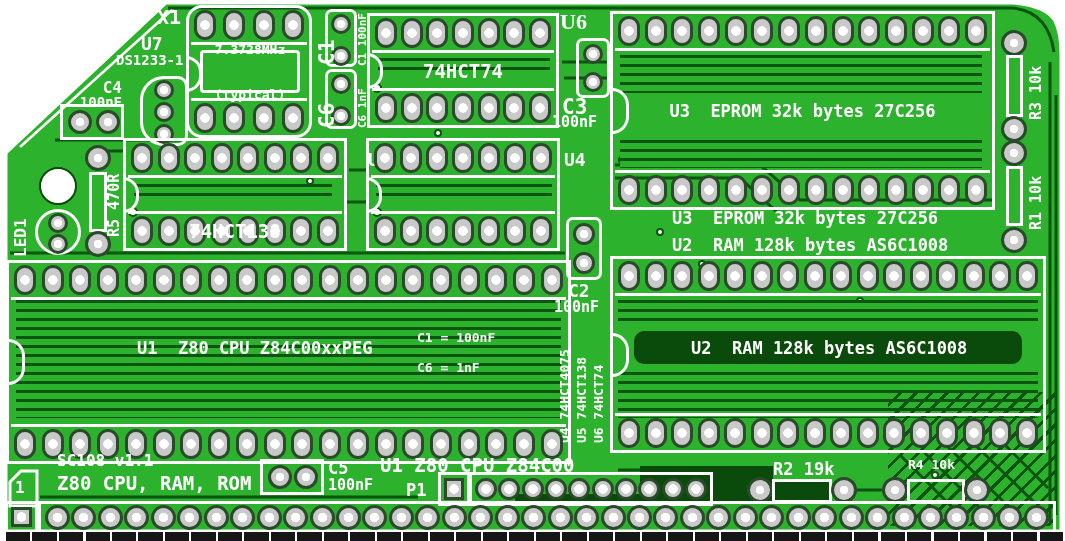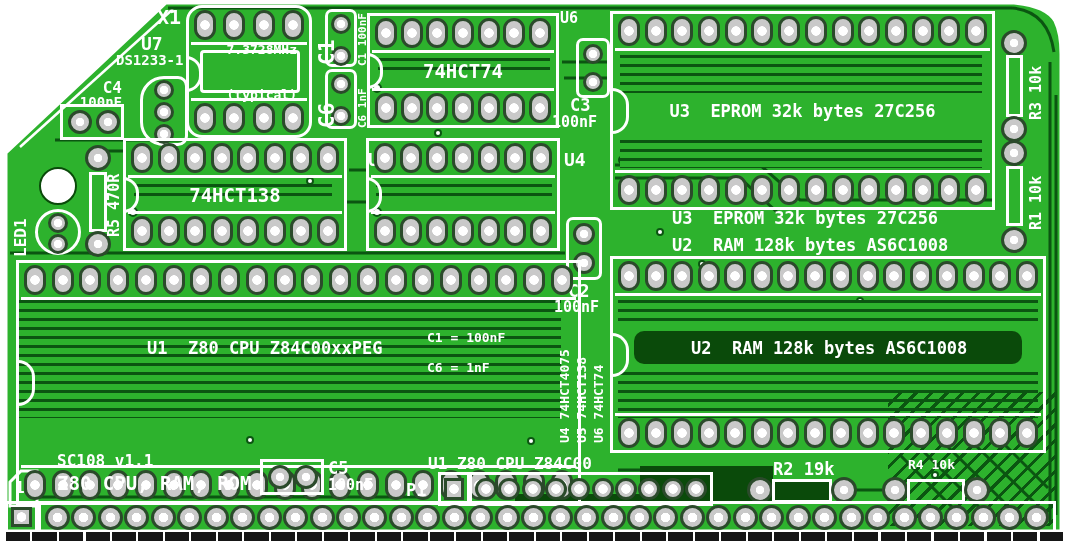--- a/index.html
+++ b/index.html
@@ -118,21 +118,21 @@
           <span class="pad"></span>
         </div>
       <div class="prow bot">
           <span class="pad"></span>
           <span class="pad"></span>
           <span class="pad"></span>
           <span class="pad"></span>
         </div>
       <div class="notch" style="top:66px;"></div>
       <div class="outline" style="left:11px;top:42px;right:9px;bottom:42px;border-radius:4px;">
-        <div class="chiplabel" style="font-size:13px;text-align:right;">
+        <div class="chiplabel" style="font-size:13px;">
           <div>7.3728MHz</div>
           <div>(typical)</div>
         </div>
       </div>
     </div>
     <div class="silk" style="left:157px;top:6px;font-size:20px;">X1</div>
 
     <div class="outline" style="left:140px;top:76px;width:48px;height:70px;border-radius:24px 10px 10px 24px;"></div>
     <span class="rpad" style="left:154px;top:80px;width:20px;height:20px;"></span>
     <span class="rpad" style="left:154px;top:102px;width:20px;height:20px;"></span>
@@ -173,25 +173,25 @@
           <span class="pad"></span>
           <span class="pad"></span>
           <span class="pad"></span>
           <span class="pad"></span>
           <span class="pad"></span>
           <span class="pad"></span>
         </div>
       <div class="notch"></div>
       <div class="chiplabel" style="font-size:19px;">74HCT74</div>
     </div>
-    <div class="silk" style="left:560px;top:10px;font-size:15px;">U6</div>
+    <div class="silk" style="left:560px;top:10px;font-size:22px;font-family:Liberation Serif, serif;">U6</div>
     <div class="outline" style="left:576px;top:38px;width:34px;height:60px;border-radius:7px;"></div>
     <span class="rpad" style="left:583px;top:44px;width:20px;height:20px;"></span>
     <span class="rpad" style="left:583px;top:72px;width:20px;height:20px;"></span>
-    <div class="silk" style="left:560px;top:96px;font-size:17px;padding-left:10px;">C3</div>
+    <div class="silk" style="left:560px;top:96px;font-size:21px;padding-left:2px;">C3</div>
     <div class="silk" style="left:552px;top:114px;font-size:15px;">100nF</div>
 
     <div class="socket" style="left:610px;top:11px;width:385px;height:199px;">
       <div class="prow top">
           <span class="pad"></span>
           <span class="pad"></span>
           <span class="pad"></span>
           <span class="pad"></span>
           <span class="pad"></span>
           <span class="pad"></span>
@@ -260,21 +260,21 @@
           <span class="pad"></span>
           <span class="pad"></span>
           <span class="pad"></span>
           <span class="pad"></span>
           <span class="pad"></span>
           <span class="pad"></span>
           <span class="pad"></span>
           <span class="pad"></span>
         </div>
       <div class="notch"></div>
-      <div class="chiplabel" style="font-size:19px;">74HCT138</div>
+      <div class="chiplabel" style="font-size:19px;margin-top:36px;">74HCT138</div>
     </div>
     <div class="silk" style="left:348px;top:150px;font-size:18px;padding-left:20px;">U5</div>
 
     <div class="socket" style="left:366px;top:138px;width:194px;height:113px;">
       <div class="prow top">
           <span class="pad"></span>
           <span class="pad"></span>
           <span class="pad"></span>
           <span class="pad"></span>
           <span class="pad"></span>
@@ -300,21 +300,21 @@
     <div class="outline" style="left:566px;top:217px;width:36px;height:63px;border-radius:7px;"></div>
     <span class="rpad" style="left:573px;top:223px;width:22px;height:22px;"></span>
     <span class="rpad" style="left:573px;top:252px;width:22px;height:22px;"></span>
     <div class="silk" style="left:568px;top:281px;font-size:18px;">C2</div>
     <div class="silk" style="left:554px;top:299px;font-size:15px;">100nF</div>
 
     <div class="silk vtext" style="left:558px;top:330px;height:113px;font-size:13px;">U4 74HCT4075</div>
     <div class="silk vtext" style="left:575px;top:330px;height:113px;font-size:13px;">U5 74HCT138</div>
     <div class="silk vtext" style="left:592px;top:330px;height:113px;font-size:13px;">U6 74HCT74</div>
 
-    <div class="socket" style="left:16px;top:260px;width:565px;height:245px;">
+    <div class="socket" style="left:6px;top:260px;width:565px;height:204px;">
       <div class="prow top">
           <span class="pad"></span>
           <span class="pad"></span>
           <span class="pad"></span>
           <span class="pad"></span>
           <span class="pad"></span>
           <span class="pad"></span>
           <span class="pad"></span>
           <span class="pad"></span>
           <span class="pad"></span>
@@ -402,21 +402,21 @@
     <div class="silk" style="left:57px;top:452px;font-size:16px;">SC108 v1.1</div>
     <div class="silk" style="left:57px;top:473px;font-size:19px;">Z80 CPU, RAM, ROM</div>
     <div class="silk" style="left:15px;top:479px;font-size:16px;">1</div>
 
     <div class="outline" style="left:260px;top:459px;width:64px;height:36px;"></div>
     <span class="rpad" style="left:268px;top:465px;width:24px;height:24px;"></span>
     <span class="rpad" style="left:294px;top:465px;width:24px;height:24px;"></span>
     <div class="silk" style="left:328px;top:459px;font-size:17px;">C5</div>
     <div class="silk" style="left:328px;top:477px;font-size:15px;">100nF</div>
 
-    <div class="silk" style="left:380px;top:455px;font-size:16px;margin-left:48px;">U1 Z80 CPU Z84C00</div>
+    <div class="silk" style="left:380px;top:455px;font-size:19px;">U1 Z80 CPU Z84C00</div>
 
     <div class="silk" style="left:406px;top:481px;font-size:17px;">P1</div>
     <div class="outline" style="left:438px;top:472px;width:32px;height:34px;">
       <span class="spad" style="left:3px;top:3px;width:20px;height:22px;"></span>
     </div>
     <div class="outline" style="left:469px;top:472px;width:244px;height:34px;display:flex;justify-content:space-between;align-items:center;padding:0 3px;">
         <span class="pad cpad c22"></span>
         <span class="pad cpad c22"></span>
         <span class="pad cpad c22"></span>
         <span class="pad cpad c22"></span>

